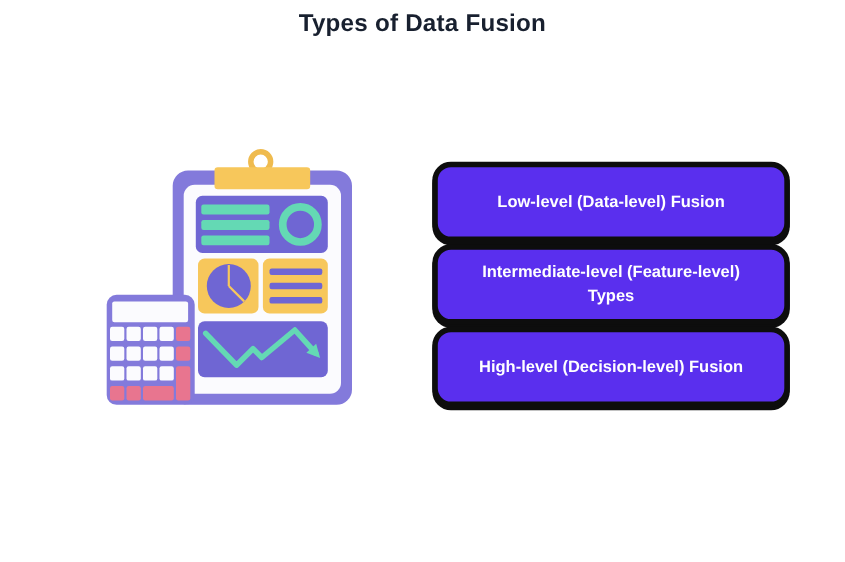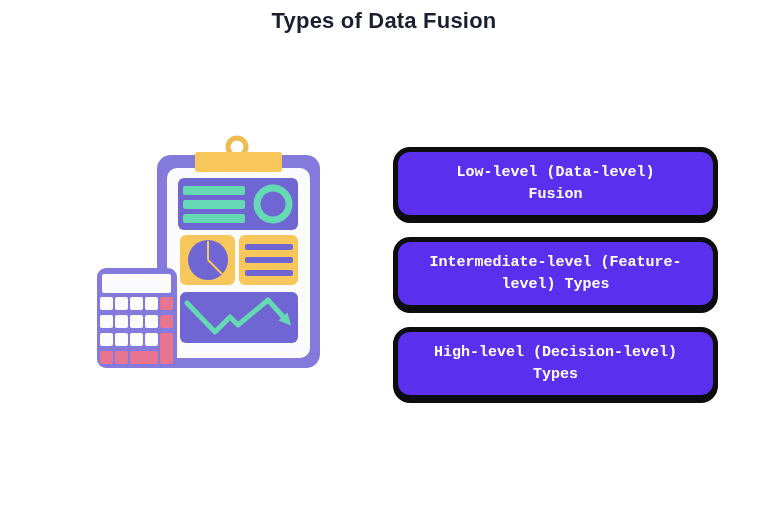--- a/index.html
+++ b/index.html
@@ -9,21 +9,21 @@
     font-family:"Liberation Sans",sans-serif;
   }
   .title{
     position:absolute;top:8px;left:0;width:100%;margin:0;
     text-align:center;font-size:22px;font-weight:700;
     color:var(--title-text,#18202F);letter-spacing:.2px;
   }
   .illustration{position:absolute;left:85px;top:125px;width:250px;height:255px;}
   .boxes{
     position:absolute;left:393px;top:147px;width:325px;
-    display:flex;flex-direction:column;gap:17px;font-family:Liberation Mono, monospace;
+    display:flex;flex-direction:column;gap:2px;
   }
   .fusion-box{
     box-sizing:border-box;height:73px;width:100%;
     background:var(--box-fill,#5A2FEE);
     border:5px solid var(--box-border,#0D0D0D);
     border-radius:17px;
     box-shadow:0 3px 0 var(--box-border,#0D0D0D);
     display:flex;align-items:center;justify-content:center;
     text-align:center;padding:0 28px;
   }
@@ -119,17 +119,17 @@
   </div>
 
   <div class="boxes">
     <div class="fusion-box">
       <span>Low-level (Data-level) Fusion</span>
     </div>
     <div class="fusion-box">
       <span>Intermediate-level (Feature-level) Types</span>
     </div>
     <div class="fusion-box">
-      <span>High-level (Decision-level) Types</span>
+      <span>High-level (Decision-level) Fusion</span>
     </div>
   </div>
 
 </div>
 
 </body></html>

